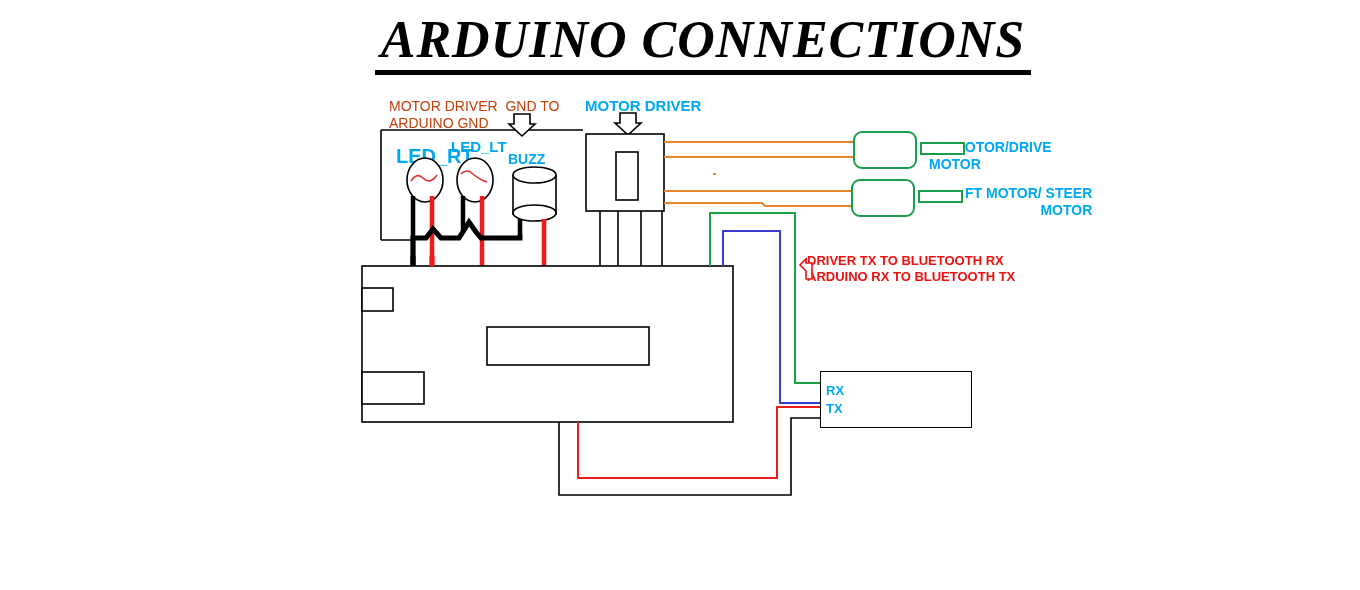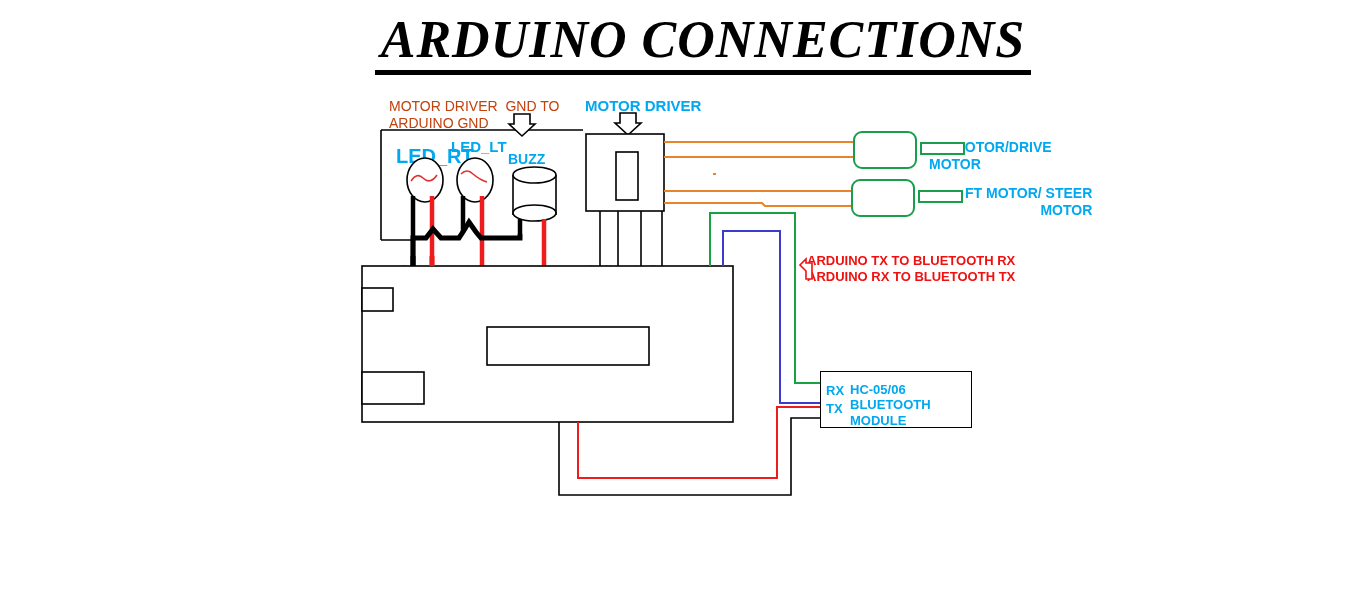--- a/index.html
+++ b/index.html
@@ -38,34 +38,31 @@
 
   <div class="lbl lbl-black" style="left:366px;top:98px;font-size:14px;">MOTOR DRIVER  GND TO
 ARDUINO GND</div>
 
   <div class="lbl lbl-cyan" style="left:562px;top:97px;font-size:15px;">MOTOR DRIVER</div>
 
   <div class="lbl lbl-cyan" style="left:373px;top:145px;font-size:20px;">LED_RT</div>
   <div class="lbl lbl-cyan" style="left:428px;top:138px;font-size:15px;">LED_LT</div>
   <div class="lbl lbl-cyan" style="left:485px;top:151px;font-size:14px;">BUZZ</div>
 
-  <div class="lbl lbl-red" style="left:784px;top:253px;font-size:13px;">ARDUINO TX TO BLUETOOTH RX</div>
+  <div class="lbl lbl-red" style="left:784px;top:253px;font-size:13px;">DRIVER TX TO BLUETOOTH RX</div>
   <div class="lbl lbl-red" style="left:784px;top:269px;font-size:13px;">ARDUINO RX TO BLUETOOTH TX</div>
 
   <div class="lbl lbl-cyan" style="left:906px;top:139px;font-size:14px;">RR MOTOR/DRIVE
 MOTOR</div>
   <div class="lbl lbl-cyan" style="left:942px;top:185px;font-size:14px;text-align:right;">FT MOTOR/ STEER
 MOTOR</div>
 
   <div class="box" style="left:797px;top:371px;width:152px;height:57px;border:1.6px solid #000;"></div>
   <div class="lbl lbl-cyan" style="left:803px;top:383px;font-size:13px;">RX</div>
   <div class="lbl lbl-cyan" style="left:803px;top:401px;font-size:13px;">TX</div>
-  <div class="lbl lbl-cyan" style="left:827px;top:382px;font-size:13px;">HC-05/06
-BLUETOOTH
-MODULE</div>
 
   <div class="vlabel v-green" style="left:389px;top:265px;">GND</div>
   <div class="vlabel v-green" style="left:403px;top:265px;">12</div>
   <div class="vlabel v-green" style="left:456px;top:265px;">11</div>
   <div class="vlabel v-green" style="left:521px;top:265px;">10</div>
   <div class="vlabel v-green" style="left:573px;top:265px;font-size:12px;">9</div>
   <div class="vlabel v-green" style="left:592px;top:265px;font-size:12px;">8</div>
   <div class="vlabel v-green" style="left:616px;top:265px;font-size:12px;">7</div>
   <div class="vlabel v-green" style="left:637px;top:265px;font-size:12px;">6</div>
   <div class="vlabel v-green" style="left:688px;top:265px;">TX</div>

